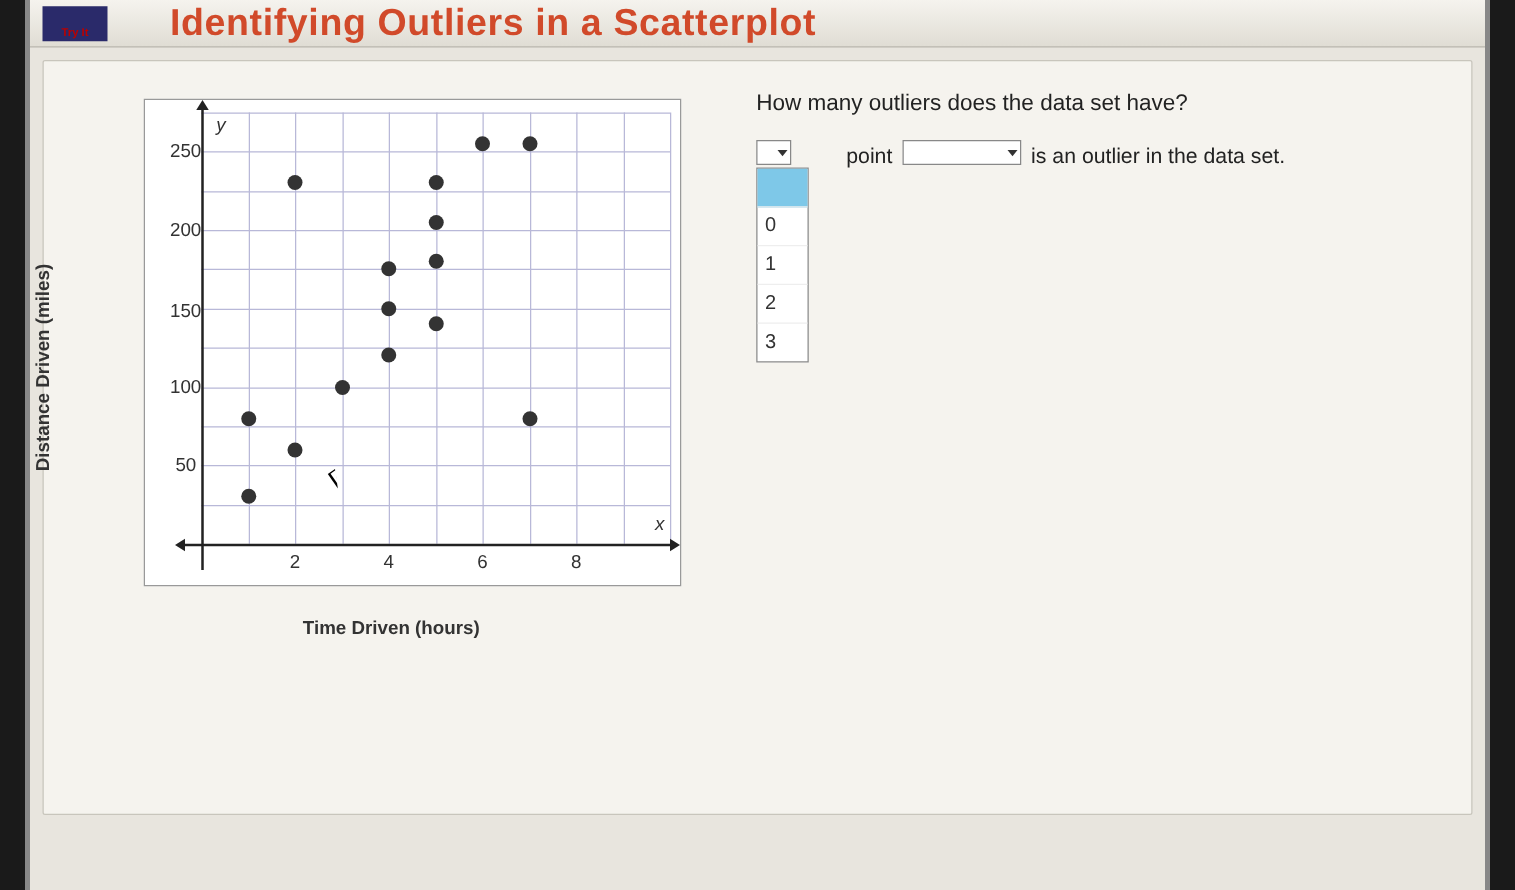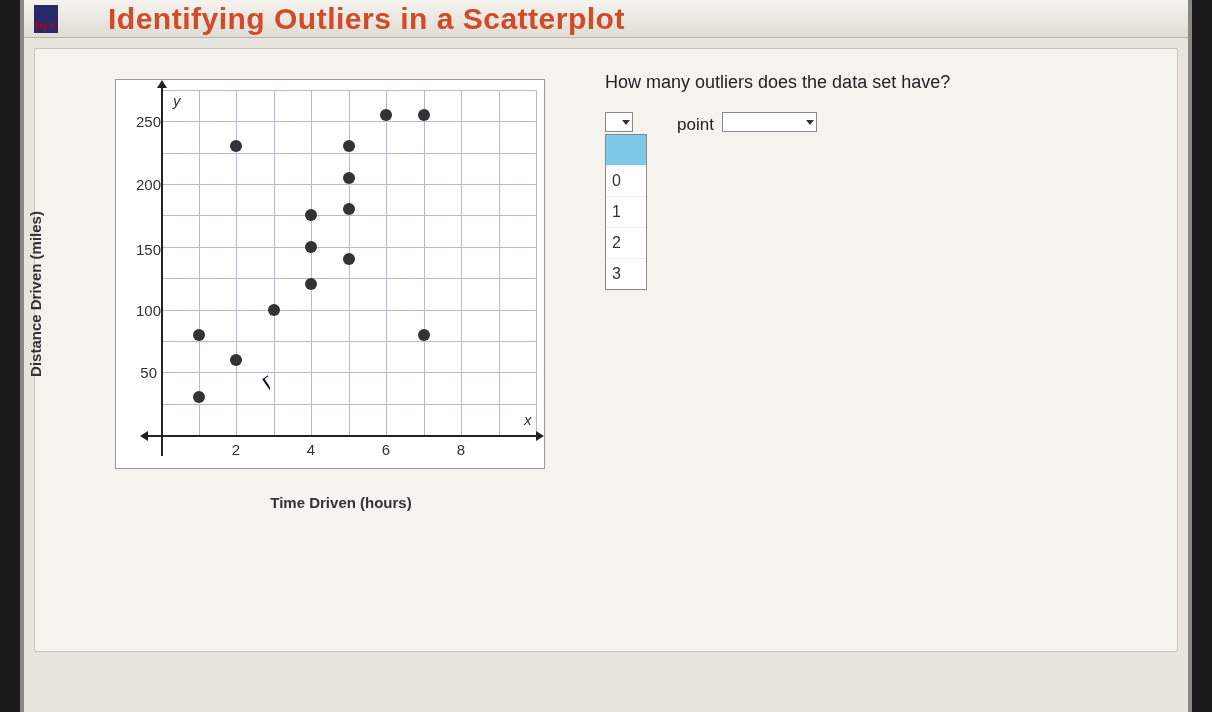--- a/index.html
+++ b/index.html
@@ -20,24 +20,24 @@
   }
   .header {
     height: 38px;
     background: linear-gradient(#f5f3ee,#e0ddd4);
     border-bottom: 1px solid #b8b5ac;
     display: flex;
     align-items: center;
     padding-left: 10px;
   }
   .logo-box {
-    width: 24px; height: 28px;
+    width: 52px; height: 28px;
     background: #2a2a6a;
     position: relative;
-    display:flex; align-items:flex-end; 
+    display:flex; align-items:flex-end; justify-content:center;
     color:#b00; font-size:9px; font-weight:bold;
     padding-bottom:2px;
   }
   .title {
     color: #d14a2a;
     font-size: 30px;
     font-weight: bold;
     margin-left: 50px;
     letter-spacing: 0.5px;
   }
@@ -60,21 +60,21 @@
     position: absolute;
     left: -10px; top: 50%;
     transform: translate(-50%,-50%) rotate(-90deg);
     font-size: 15px;
     color: #333;
     white-space: nowrap;
     font-weight: bold;
   }
   .xaxis-label {
     position: absolute;
-    left: 296px; top: 425px;
+    left: 268px; top: 425px;
     transform: translateX(-50%);
     font-size: 15px;
     color: #333;
     font-weight: bold;
   }
   .plot {
     position: absolute;
     left: 70px; top: 10px;
     width: 430px; height: 390px;
     background: #fff;
@@ -276,20 +276,21 @@
             <div>0</div>
             <div>1</div>
             <div>2</div>
             <div>3</div>
           </div>
 
         <span style="margin-left:36px;">point</span>
         <span class="dd dd-wide">
             <span class="dd-caret"></span>
           </span>
+        <span>is an outlier in the data set.</span>
       </div>
 
       <div class="cursor-arrow" style="left:230px; top:325px;"></div>
     </div>
 
   </div>
 
 
 </div>
 

